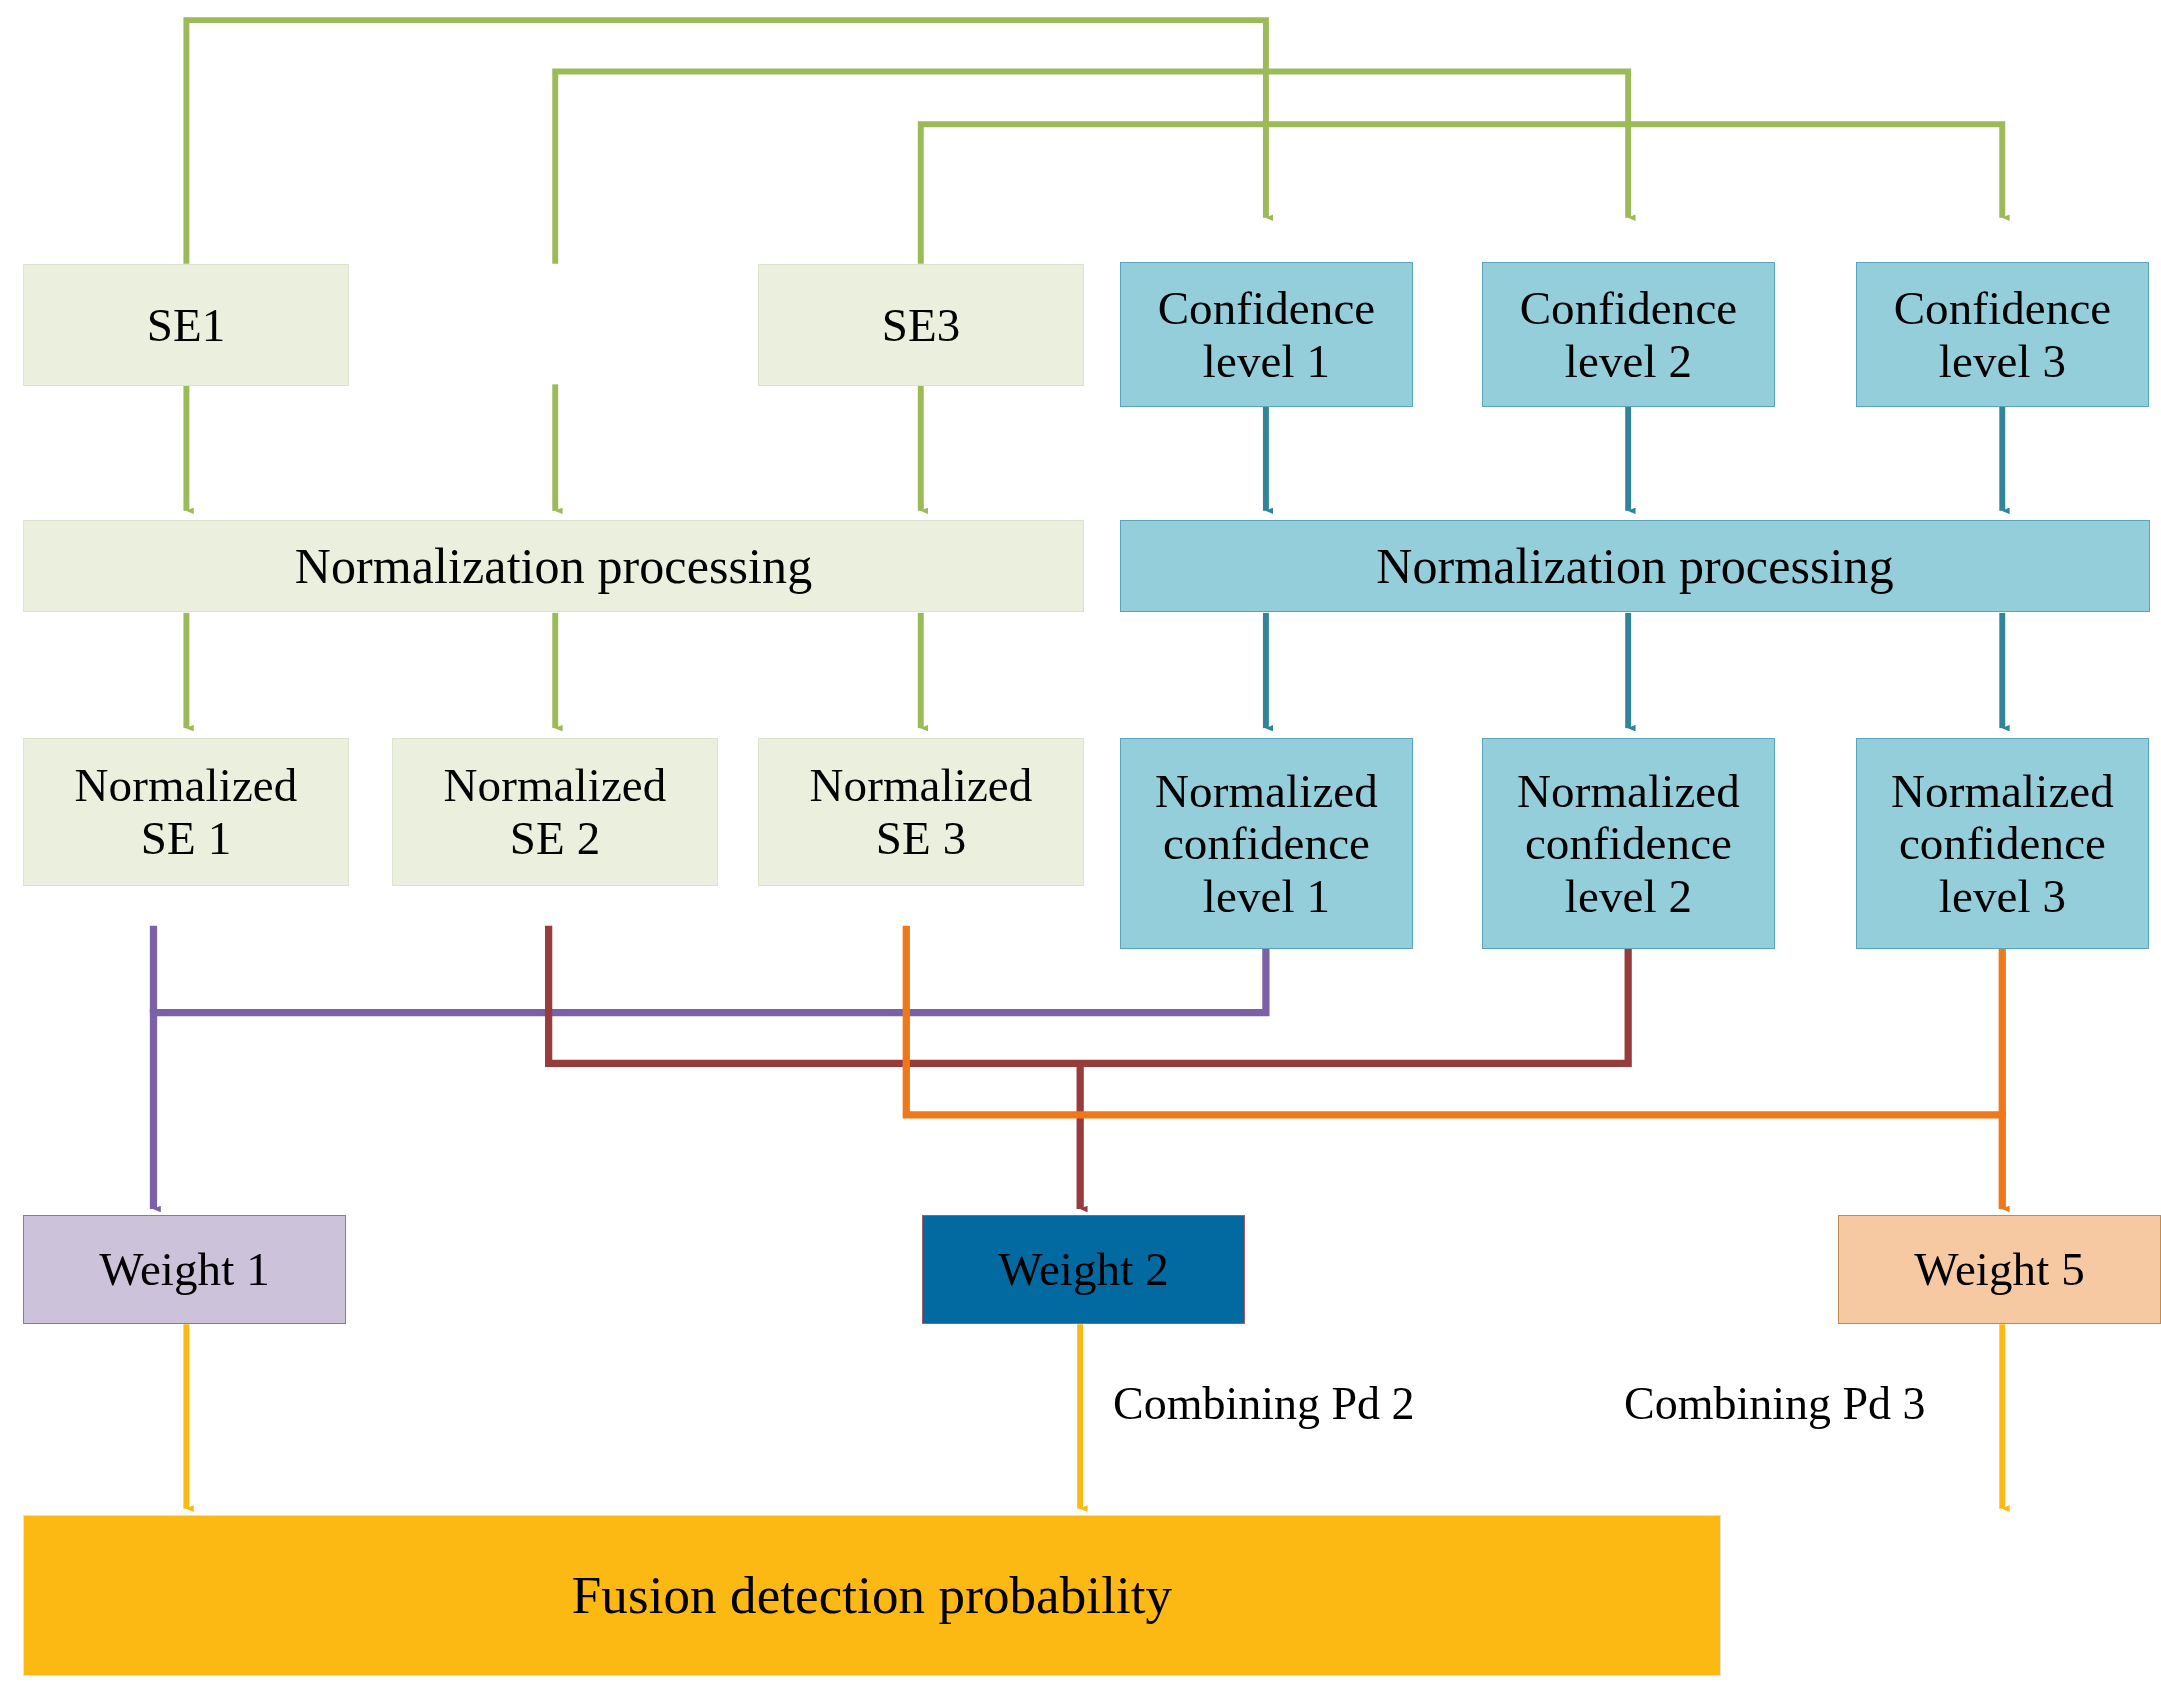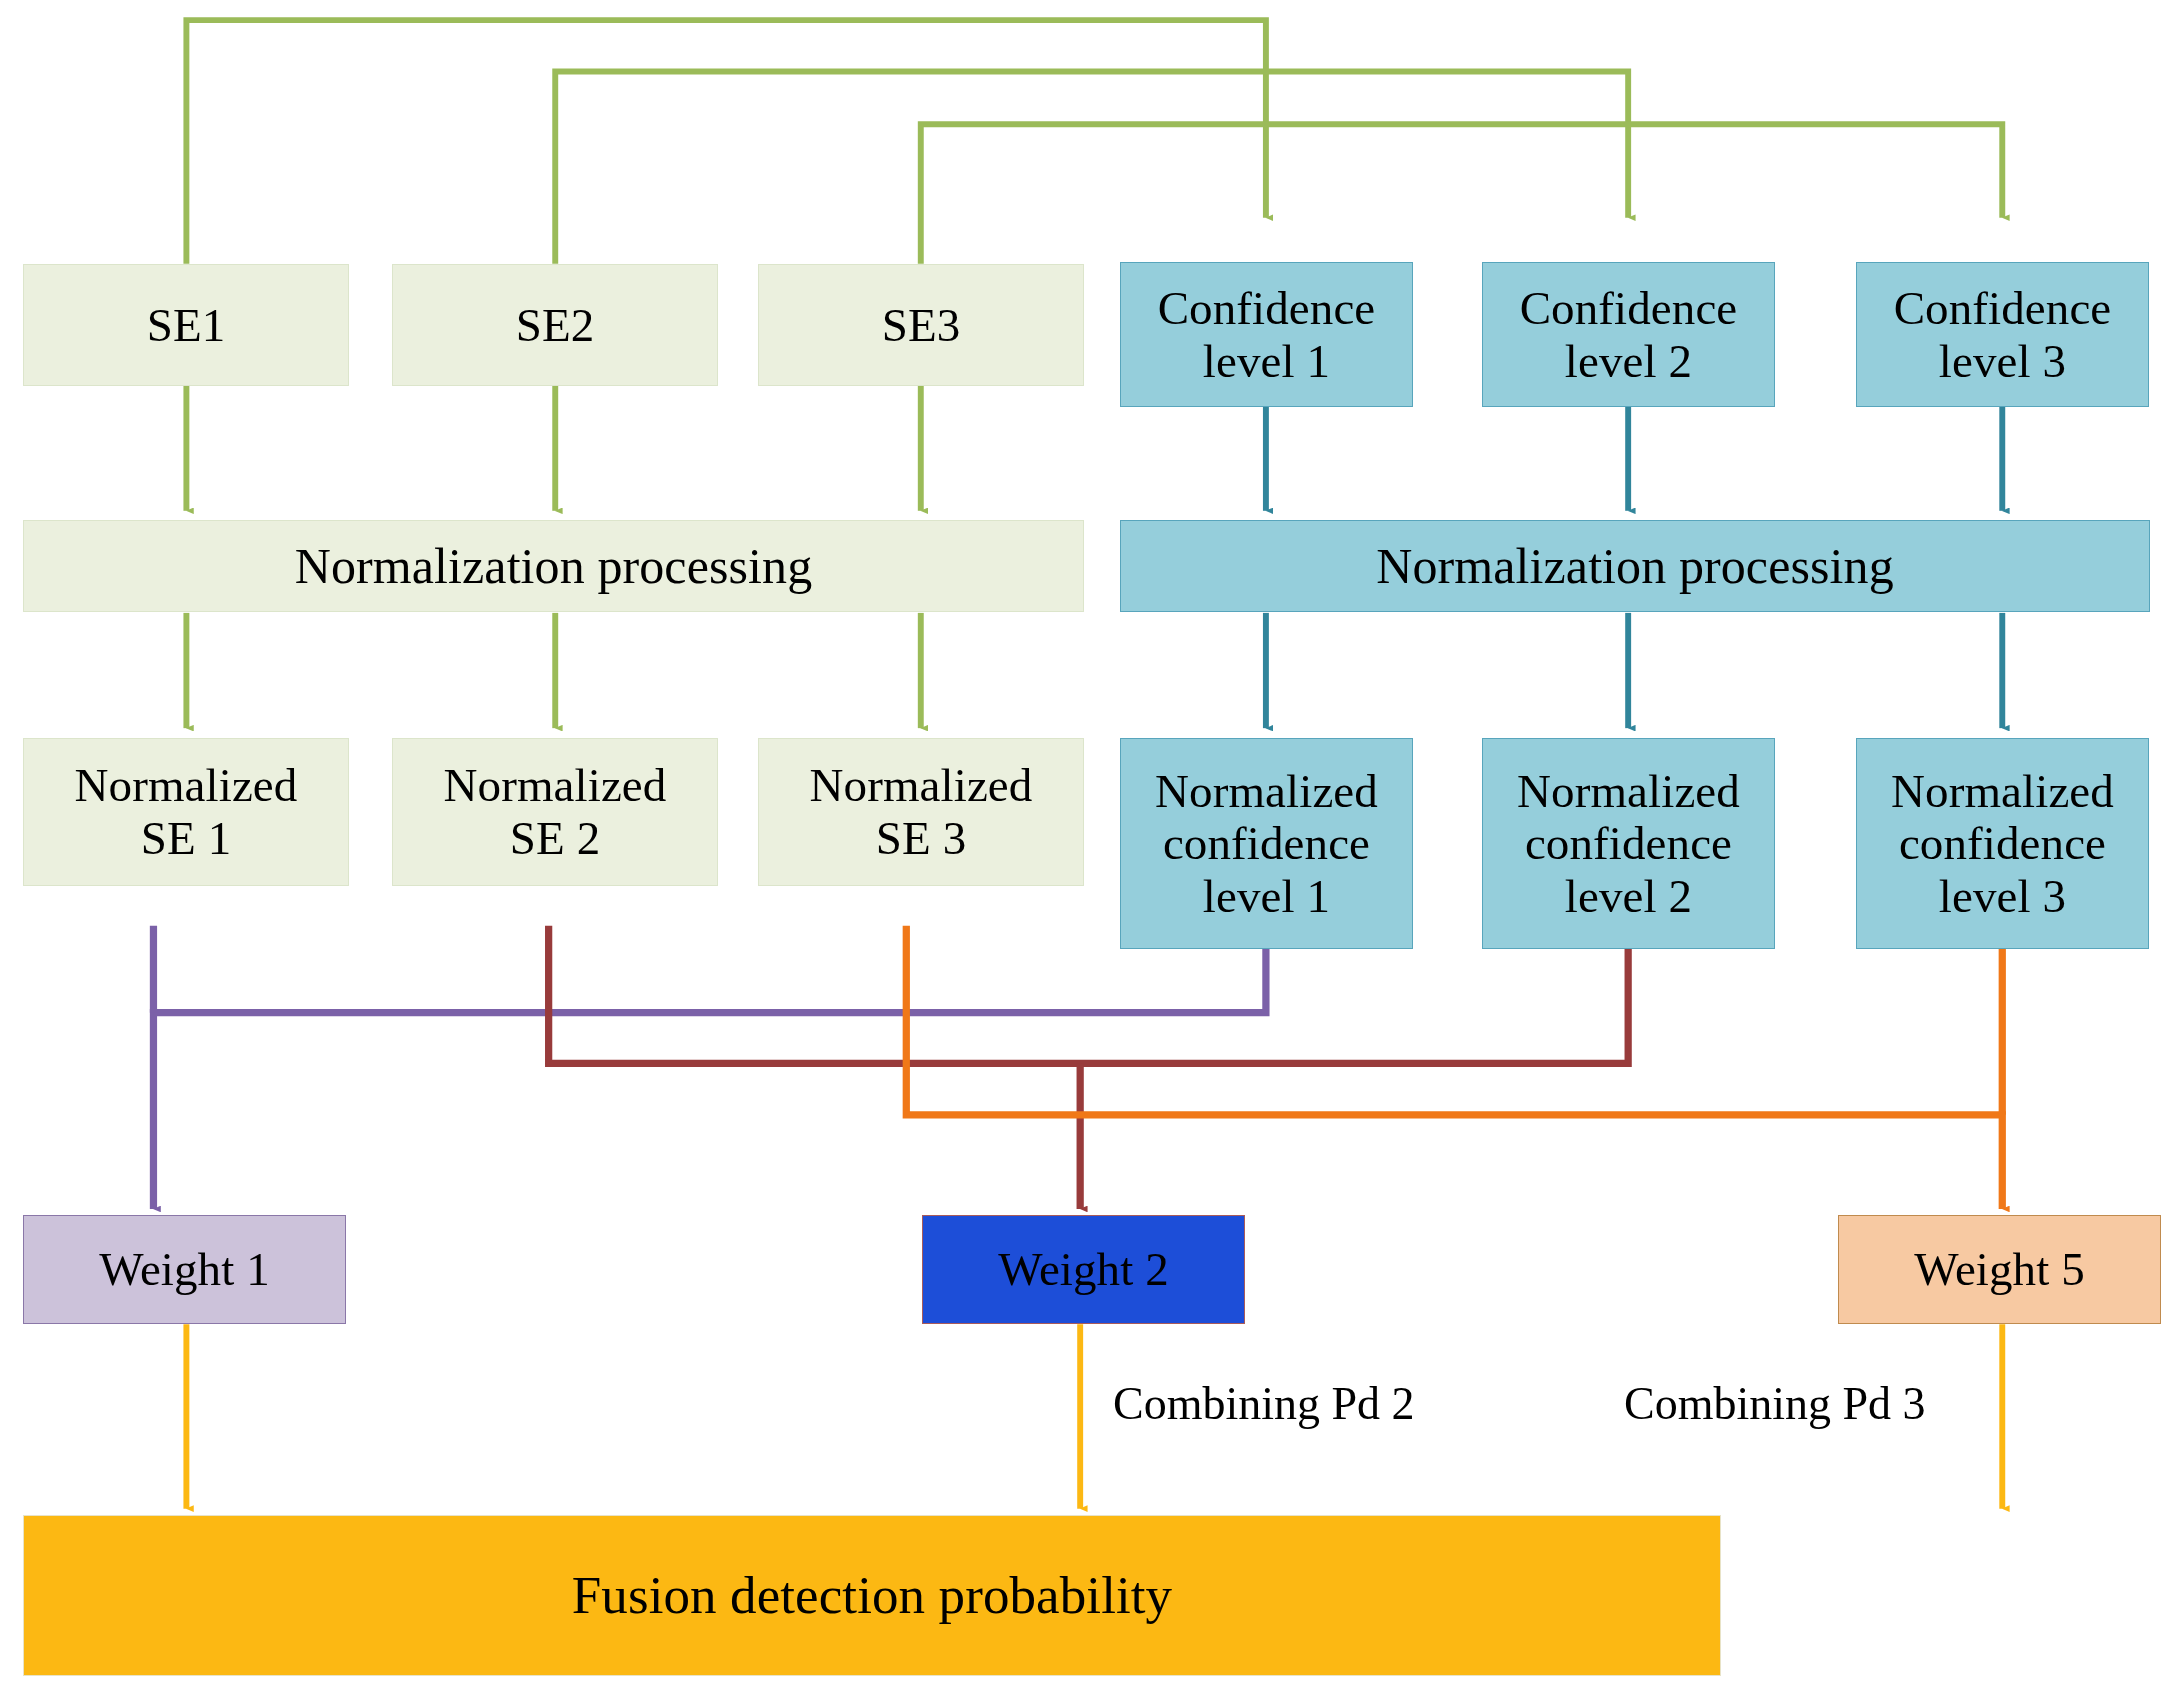--- a/index.html
+++ b/index.html
@@ -59,21 +59,21 @@
     background: #EBF0DE;
     border: 0.7px solid #DCE5CB;
     font-size: 50px;
   }
   .n-normproc-blue {
     background: #95CEDB;
     border: 0.7px solid #58A5BC;
     font-size: 50px;
   }
   .n-w1 { background:#CCC2DA; border:0.7px solid #8A77A8; font-size: 47px; }
-  .n-w2 { background:#1d4ed8; border:0.7px solid #A85B5B; font-size: 47px; }
+  .n-w2 { background:#0369a1; border:0.7px solid #A85B5B; font-size: 47px; }
   .n-w3 { background:#F7C9A2; border:0.7px solid #C08B4E; font-size: 47px; }
   .n-fusion {
     background: #FCB813;
     border: 0.7px solid #E8E3C8;
     font-size: 53px;
   }
   .edge-label {
     position: absolute;
     color: #000000;
     font-size: 46px;
@@ -140,21 +140,20 @@
       <path d="M1376,1405 L1376,1692 L3040,1692 L3040,1835" stroke="#F07818" stroke-width="11" marker-end="url(#ah-orange)"></path>
       <path d="M3040,1440 L3040,1692" stroke="#F07818" stroke-width="11"></path>
 
       <path d="M283,2010 L283,2290" stroke="#FCB813" stroke-width="9" marker-end="url(#ah-yellow)"></path>
       <path d="M1640,2010 L1640,2290" stroke="#FCB813" stroke-width="9" marker-end="url(#ah-yellow)"></path>
       <path d="M3040,2010 L3040,2290" stroke="#FCB813" stroke-width="9" marker-end="url(#ah-yellow)"></path>
     </g>
   </svg>
 
   <div class="node n-se" style="left:23px; top:264px; width:326px; height:122px;">SE1</div>
-  <div class="node n-se" style="left:392px; top:264px; width:326px; height:122px;">SE2</div>
   <div class="node n-se" style="left:758px; top:264px; width:326px; height:122px;">SE3</div>
 
   <div class="node n-conf" style="left:1120px; top:262px; width:293px; height:145px;">Confidence
 level 1</div>
   <div class="node n-conf" style="left:1482px; top:262px; width:293px; height:145px;">Confidence
 level 2</div>
   <div class="node n-conf" style="left:1856px; top:262px; width:293px; height:145px;">Confidence
 level 3</div>
 
   <div class="node n-normproc-green" style="left:23px; top:520px; width:1061px; height:92px;">Normalization processing</div>

